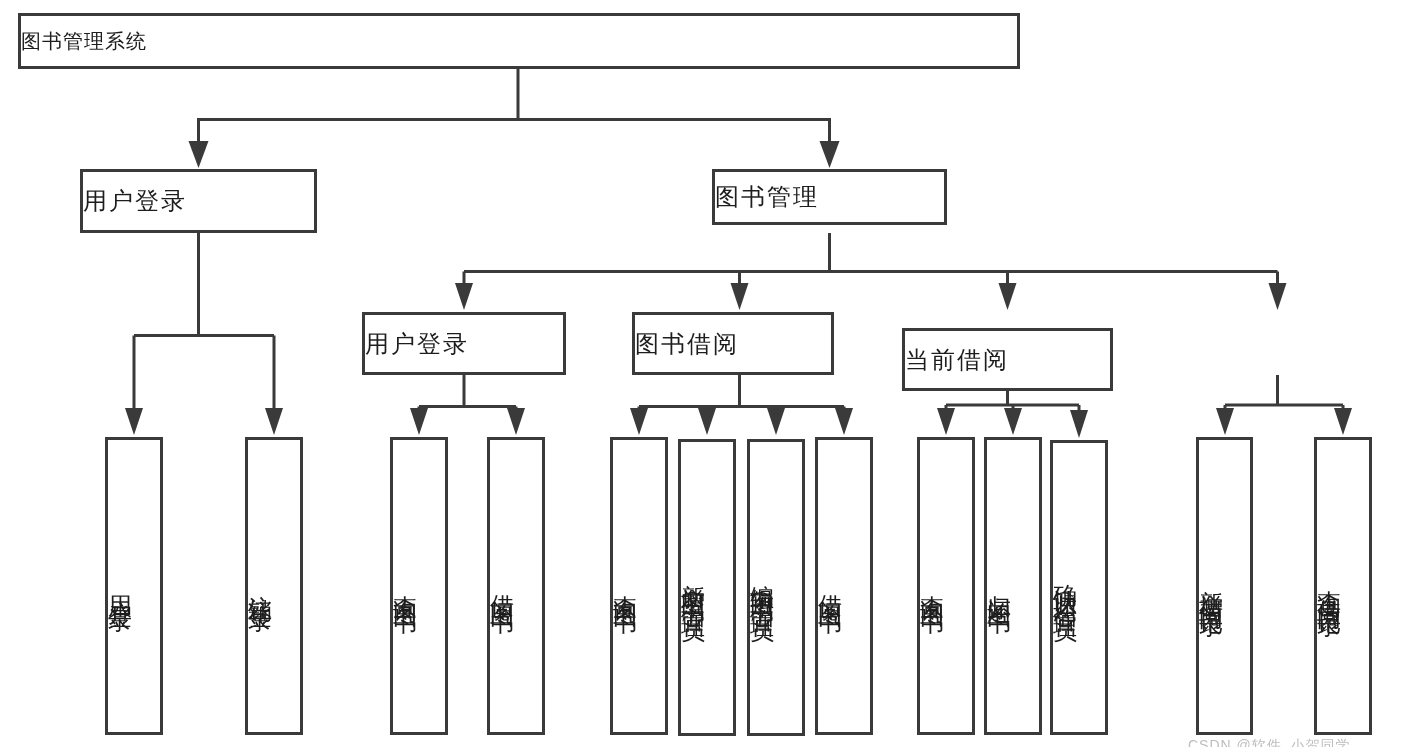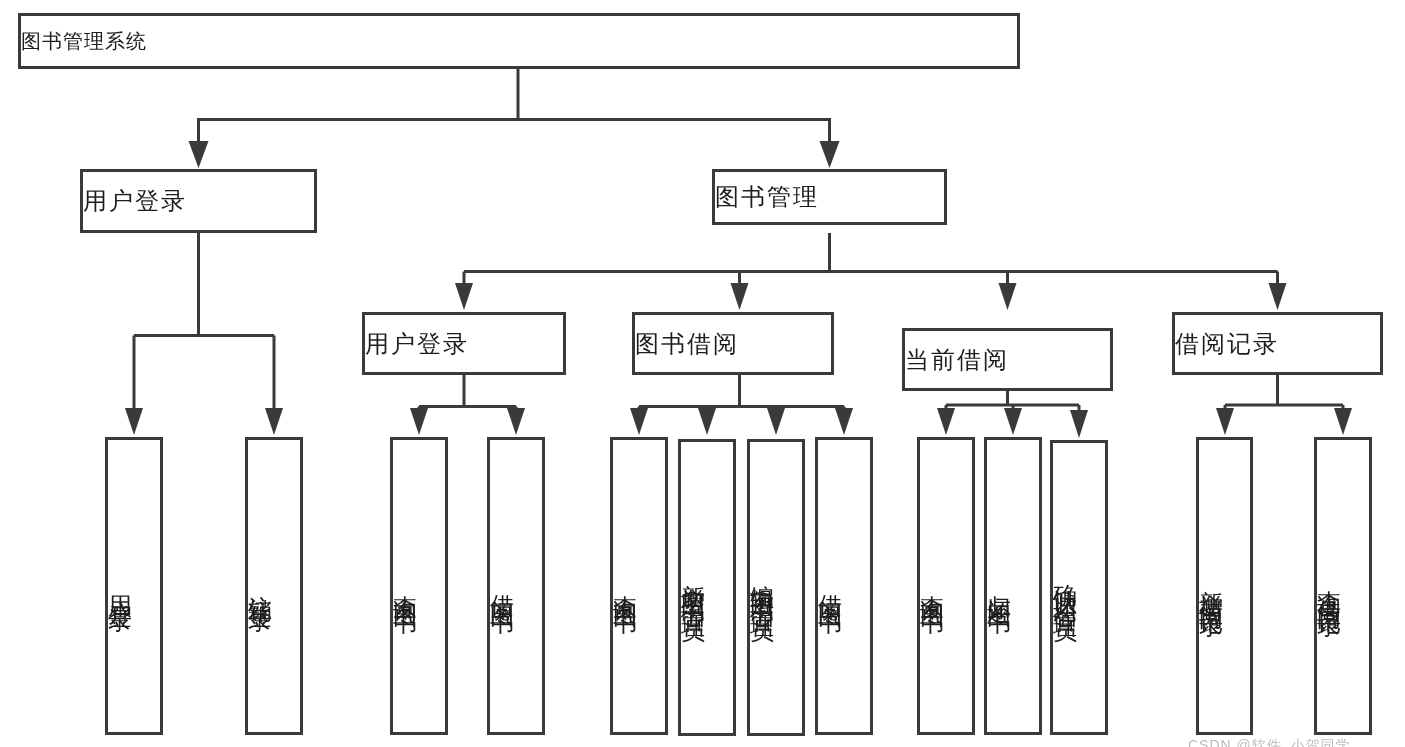--- a/index.html
+++ b/index.html
@@ -104,23 +104,20 @@
 
   <div class="node group-node" style="left:362px;top:312px;width:204px;height:63px">
     <span>用户登录</span>
   </div>
   <div class="node group-node" style="left:632px;top:312px;width:202px;height:63px">
     <span>图书借阅</span>
   </div>
   <div class="node group-node" style="left:902px;top:328px;width:211px;height:63px">
     <span>当前借阅</span>
   </div>
-  <div class="node group-node" style="left:1172px;top:312px;width:211px;height:63px">
-    <span>借阅记录</span>
-  </div>
 
   <div class="node leaf" style="left:105px">
     <span class="vtext">用户登录</span>
   </div>
   <div class="node leaf" style="left:245px">
     <span class="vtext">注销登录</span>
   </div>
 
   <div class="node leaf" style="left:390px">
     <span class="vtext">查询图书</span>

